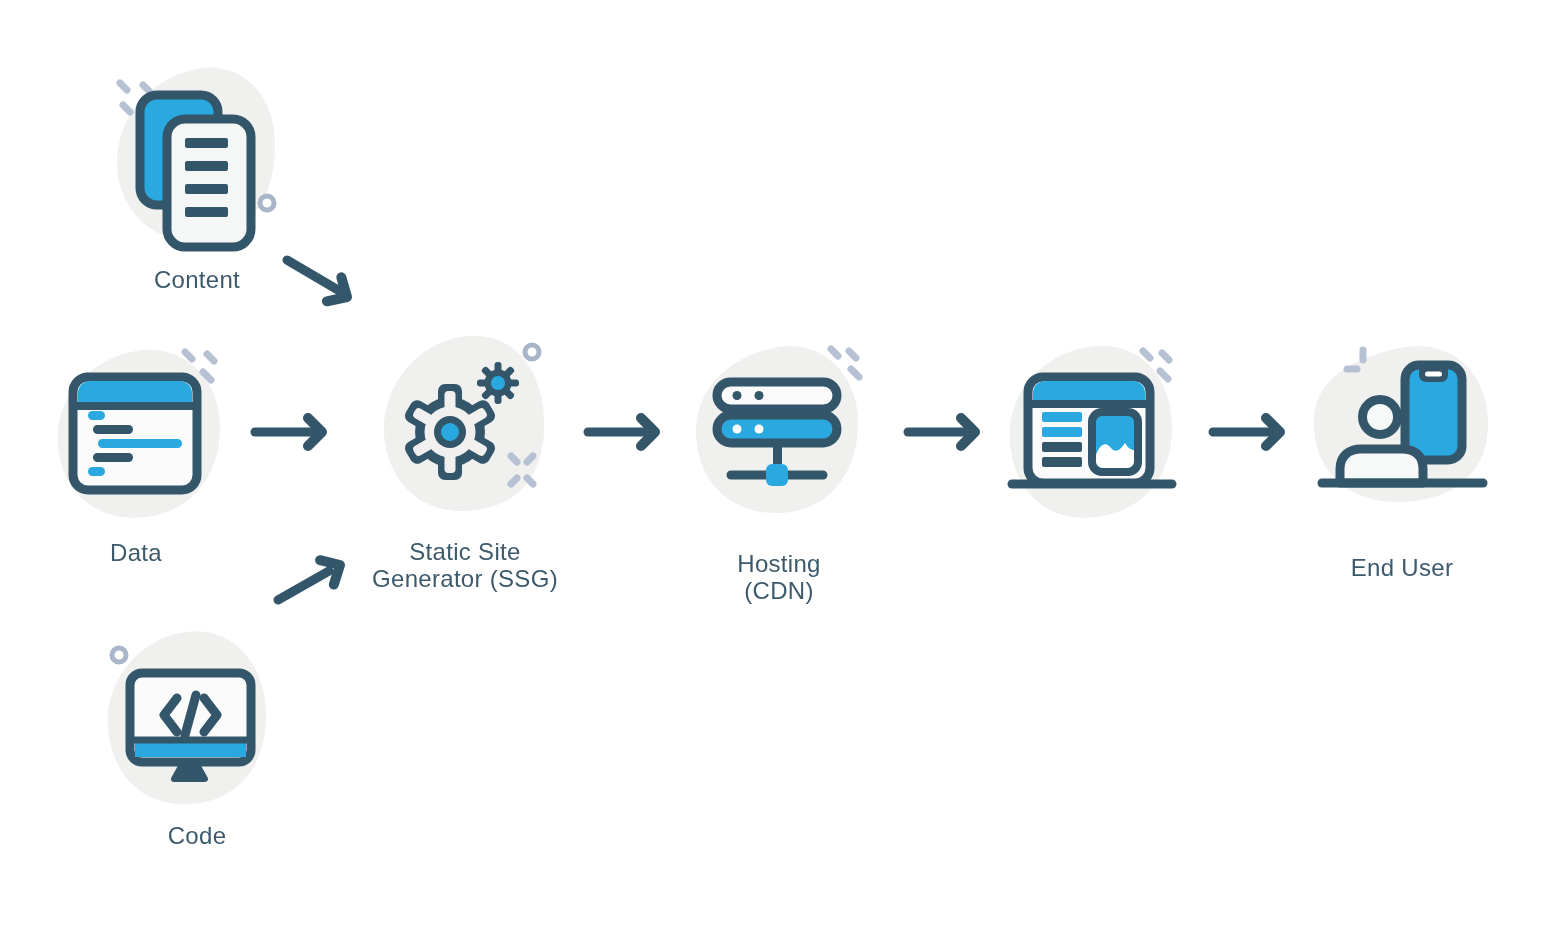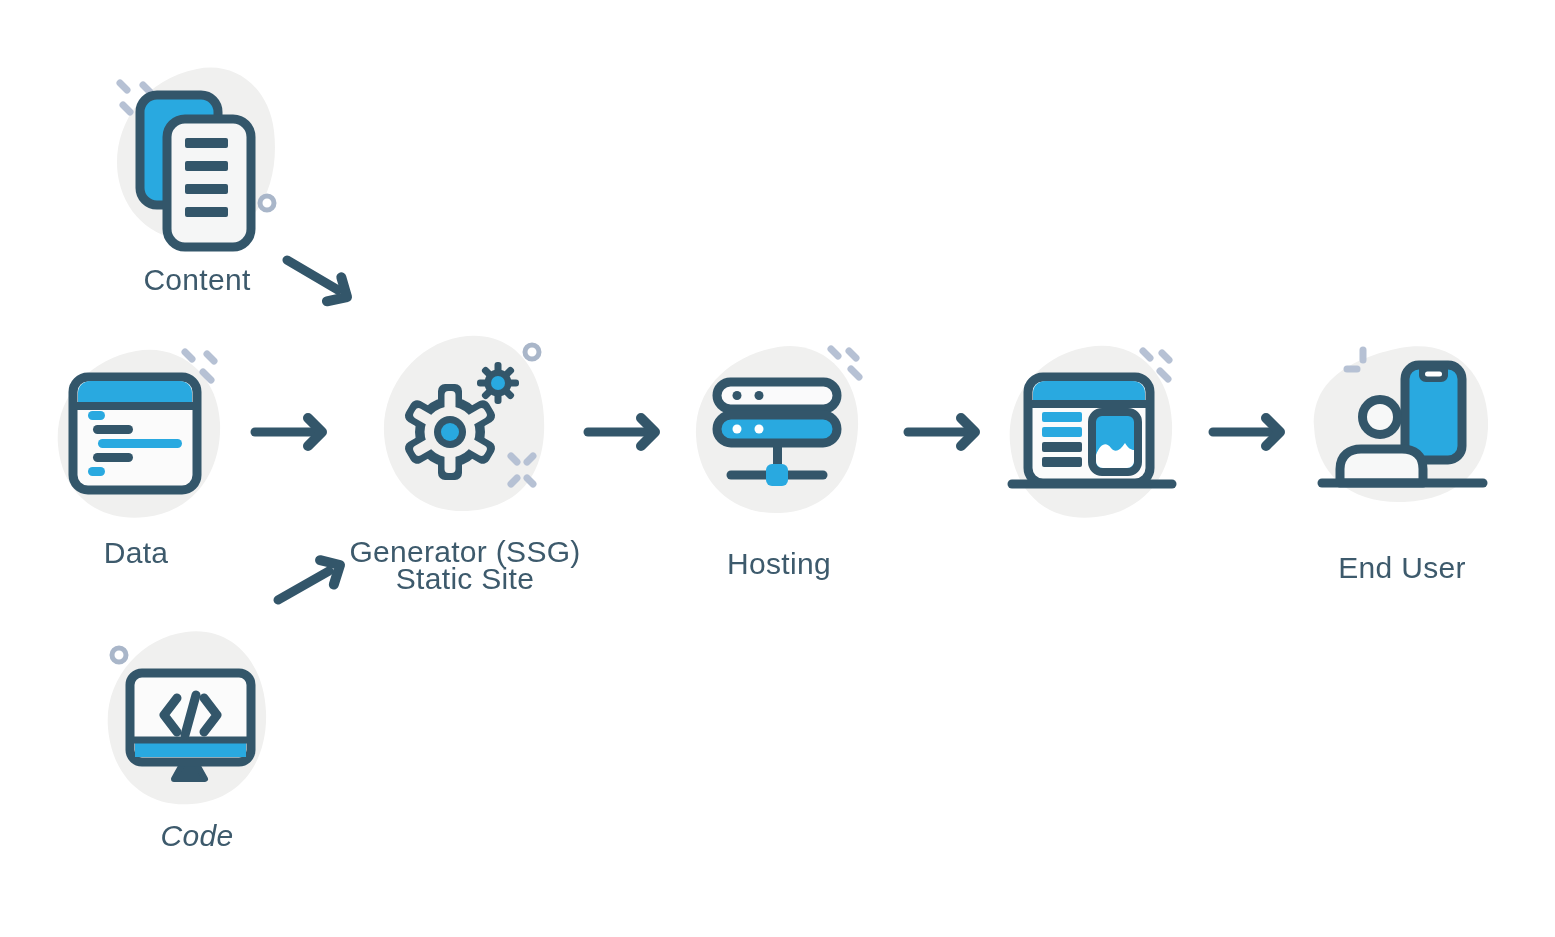--- a/index.html
+++ b/index.html
@@ -9,21 +9,21 @@
     background:#ffffff;
     font-family:"Liberation Sans", sans-serif;
     overflow:hidden;
   }
   .node{position:absolute;width:200px;height:200px;}
   .node svg{display:block;}
   .label{
     position:absolute;
     width:300px;
     text-align:center;
-    font-size:30px;
+    font-size:24px;
     font-weight:500;
     letter-spacing:0.3px;
     color:#3D5A6C;
     line-height:27px;
   }
   .arrow{position:absolute;overflow:visible;}
 </style>
 </head>
 <body>
 
@@ -80,21 +80,21 @@
       <rect x="42" y="53" width="121" height="89" rx="12" fill="#FBFBFB" stroke="#33566A" stroke-width="9"></rect>
       <rect x="47" y="123" width="111" height="14" fill="#29A9E0"></rect>
       <line x1="43" y1="120" x2="162" y2="120" stroke="#33566A" stroke-width="7"></line>
       <g stroke="#33566A" stroke-width="9" stroke-linecap="round" stroke-linejoin="round" fill="none">
         <polyline points="89,78 76,95 89,112"></polyline>
         <polyline points="116,78 129,95 116,112"></polyline>
         <line x1="97" y1="115" x2="108" y2="75"></line>
       </g>
     </svg>
   </div>
-  <div class="label" style="left:47px;top:822px;font-style:italic;">Code</div>
+  <div class="label" style="left:47px;top:822px;">Code</div>
 
   <div class="node" style="left:365px;top:325px;">
     <svg width="200" height="200" viewBox="0 0 200 200">
       <path d="M95,12 C140,4 172,34 178,82 C184,130 168,174 118,184 C68,194 28,168 20,118 C12,68 48,20 95,12 Z" fill="#F0F0EF"></path>
       <circle cx="167" cy="27" r="7" fill="#FFFFFF" stroke="#A9B6C9" stroke-width="5"></circle>
       <g stroke="#B6C1D4" stroke-width="7" stroke-linecap="round">
         <line x1="146" y1="131" x2="152" y2="137"></line>
         <line x1="168" y1="131" x2="162" y2="137"></line>
         <line x1="146" y1="159" x2="152" y2="153"></line>
         <line x1="162" y1="153" x2="168" y2="159"></line>
@@ -131,22 +131,22 @@
           <rect x="-3.5" y="-21" width="7" height="11" rx="3" transform="rotate(225)"></rect>
           <rect x="-3.5" y="-21" width="7" height="11" rx="3" transform="rotate(270)"></rect>
           <rect x="-3.5" y="-21" width="7" height="11" rx="3" transform="rotate(315)"></rect>
           <circle r="13.5"></circle>
         </g>
         <circle r="7" fill="#29A9E0"></circle>
       </g>
     </svg>
   </div>
   <div class="label" style="left:315px;top:538px;">
+    <div>Static Site</div>
     <div>Generator (SSG)</div>
-    <div>Static Site</div>
   </div>
 
   <div class="node" style="left:680px;top:333px;">
     <svg width="200" height="200" viewBox="0 0 200 200">
       <path d="M98,14 C144,6 180,44 178,94 C176,142 148,178 100,180 C52,182 18,150 16,102 C14,54 52,22 98,14 Z" fill="#F0F0EF"></path>
       <g stroke="#B6C1D4" stroke-width="7" stroke-linecap="round">
         <line x1="151" y1="16" x2="158" y2="23"></line>
         <line x1="169" y1="18" x2="176" y2="25"></line>
         <line x1="171" y1="36" x2="179" y2="44"></line>
       </g>
@@ -156,20 +156,21 @@
       <rect x="37" y="49" width="120" height="27" rx="13.5" fill="#FAFAFB" stroke="#33566A" stroke-width="9"></rect>
       <circle cx="57" cy="62.5" r="4.5" fill="#33566A"></circle>
       <circle cx="79" cy="62.5" r="4.5" fill="#33566A"></circle>
       <rect x="37" y="82" width="120" height="28" rx="14" fill="#29A9E0" stroke="#33566A" stroke-width="9"></rect>
       <circle cx="57" cy="96" r="4.5" fill="#FFFFFF"></circle>
       <circle cx="79" cy="96" r="4.5" fill="#FFFFFF"></circle>
     </svg>
   </div>
   <div class="label" style="left:629px;top:530px;margin-top:20px;">
     <div>Hosting</div>
+    <div>(CDN)</div>
   </div>
 
   <div class="node" style="left:990px;top:333px;">
     <svg width="200" height="200" viewBox="0 0 200 200">
       <path d="M98,14 C146,6 180,40 182,90 C184,138 158,178 106,184 C56,190 24,158 20,110 C16,62 50,22 98,14 Z" fill="#F0F0EF"></path>
       <g stroke="#B6C1D4" stroke-width="7" stroke-linecap="round">
         <line x1="153" y1="18" x2="160" y2="25"></line>
         <line x1="172" y1="20" x2="179" y2="27"></line>
         <line x1="170" y1="38" x2="178" y2="46"></line>
       </g>

